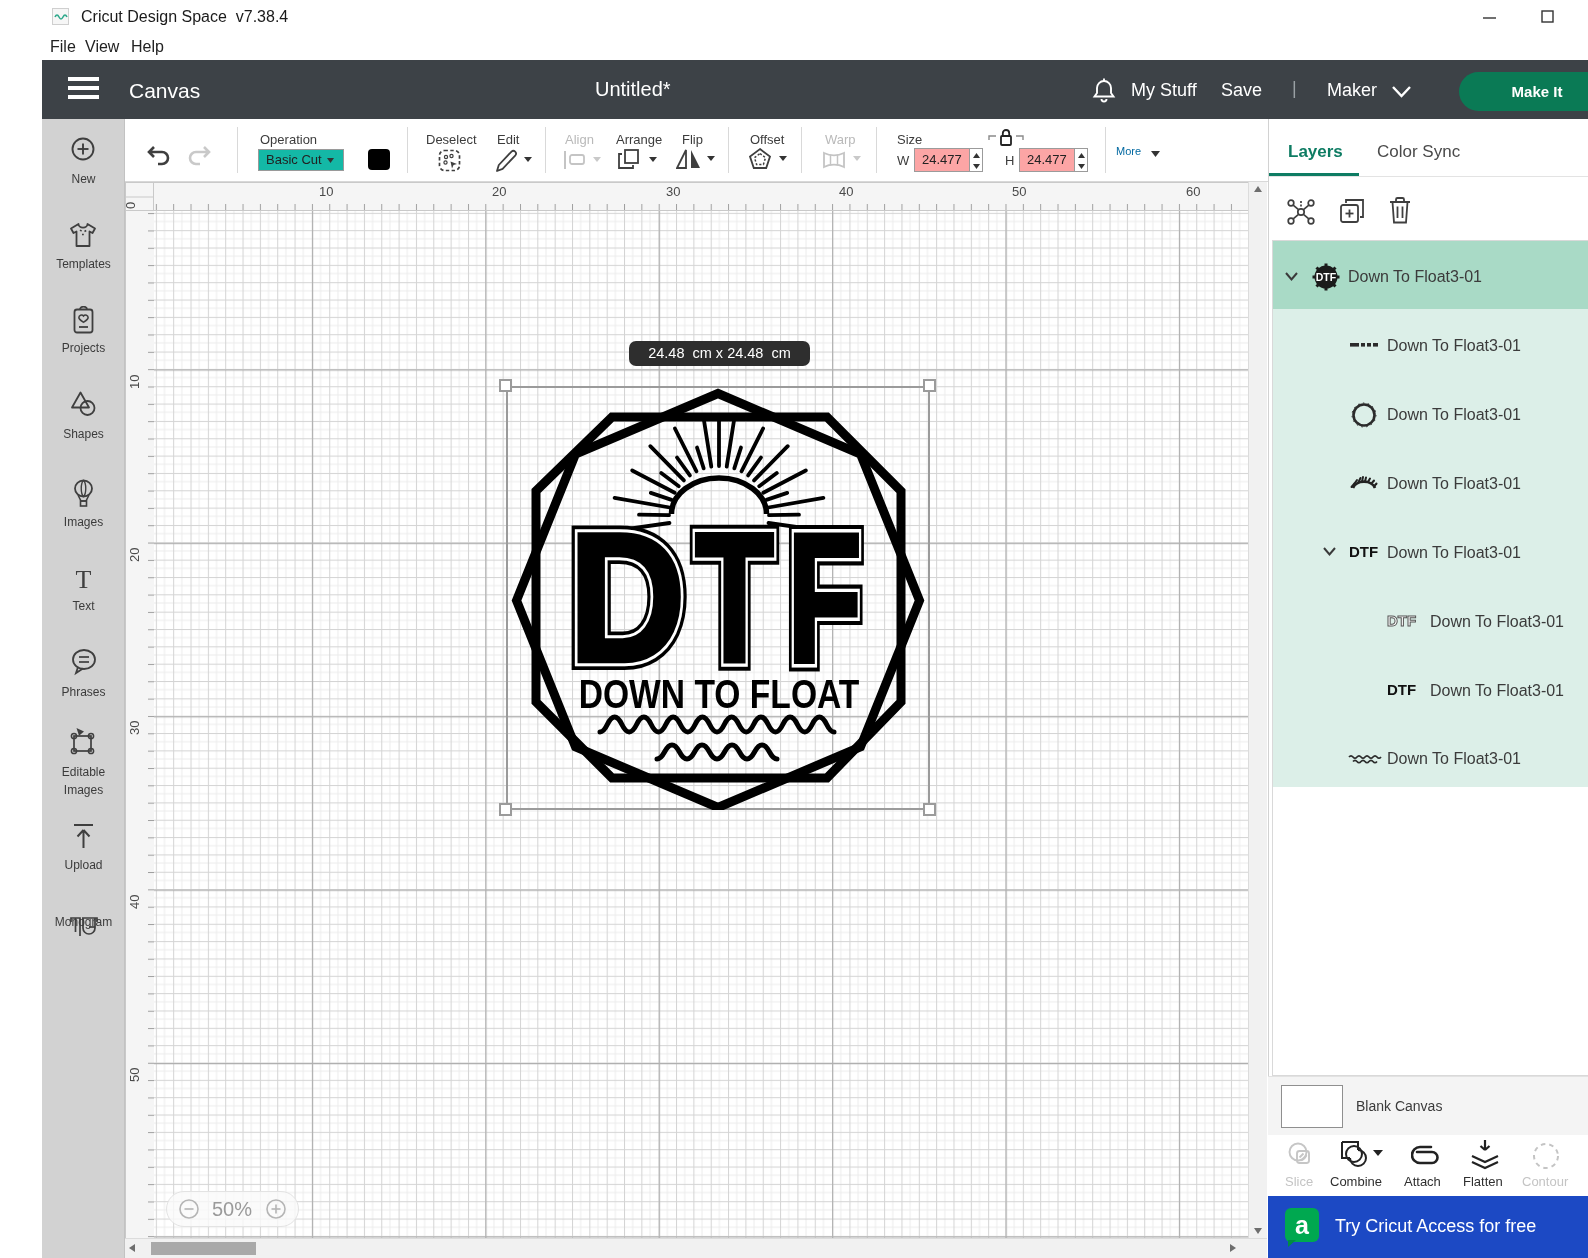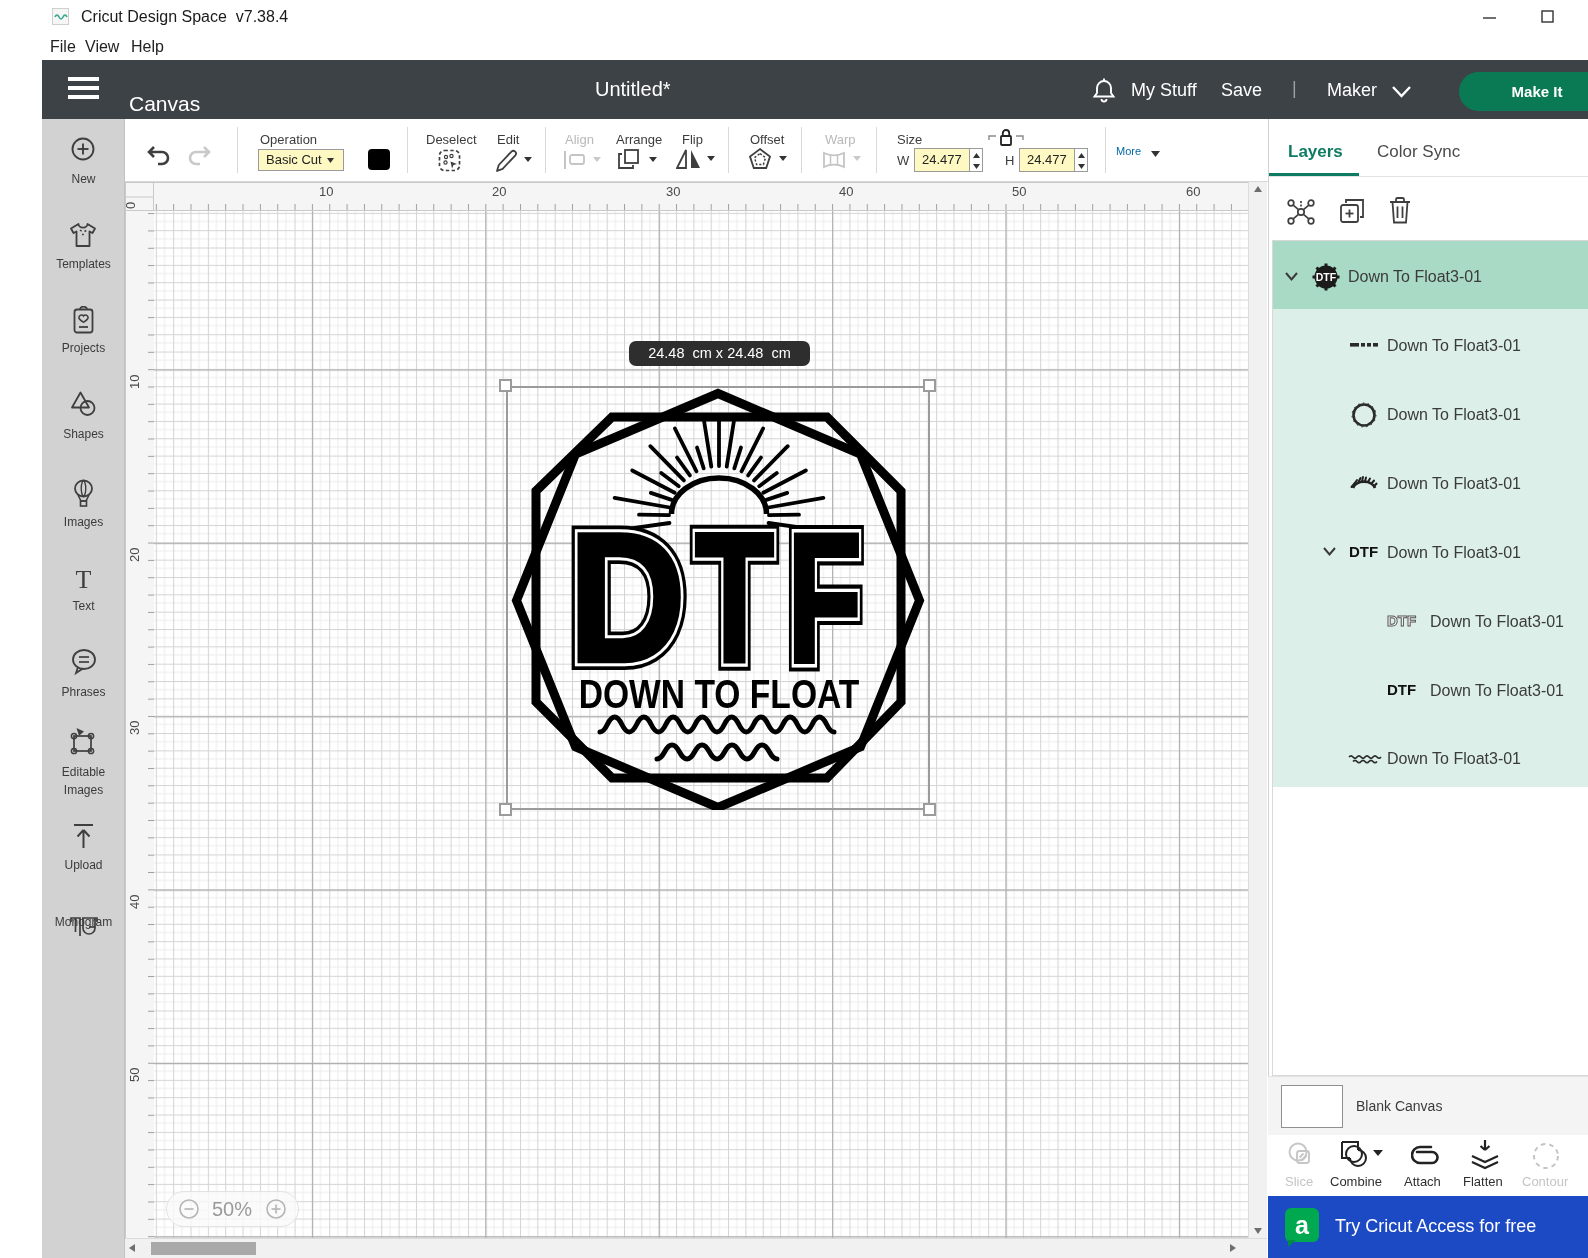--- a/index.html
+++ b/index.html
@@ -12,36 +12,36 @@
 #titlebar { left:0; top:0; width:1588px; height:34px; background:#fff; }
 #appicon { left:10px; top:8px; width:17px; height:17px; border:1px solid #cfcfcf; background:#f6f6f6; }
 #apptitle { left:39px; top:8px; font-size:16px; color:#1a1a1a; }
 
 #menubar { left:0; top:34px; width:1588px; height:26px; background:#fff; }
 .menuitem { top:38px; font-size:16px; color:#222; }
 
 
 #header { left:0; top:60px; width:1588px; height:59px; background:#3d4247; color:#fff; }
 #hamburger div { width:31px; height:4px; background:#fff; margin-bottom:5px; }
-#h-canvas { left:87px; top:92px; font-size:21px; color:#fff; }
+#h-canvas { left:87px; top:79px; font-size:21px; color:#fff; }
 #h-untitled { left:553px; top:78px; font-size:20px; color:#fff; }
 #h-mystuff { left:1089px; top:80px; font-size:18px; color:#fff; }
 #h-save { left:1179px; top:80px; font-size:18px; color:#fff; }
 #h-pipe { left:1250px; top:78px; font-size:18px; color:#9aa0a4; }
 #h-maker { left:1285px; top:80px; font-size:18px; color:#fff; }
 #makeit { left:1417px; top:72px; width:156px; height:39px; background:#0a7a55; border-radius:20px;
   color:#fff; font-size:15px; font-weight:bold; text-align:center; line-height:39px; }
 
 
 #toolbar { left:83px; top:119px; width:1143px; height:63px; background:#fff; border-bottom:1px solid #d8d8d8;}
 .tb-label { position:absolute; top:14px; font-size:13px; color:#3c3c3c; }
 .tb-label.dis { color:#b9b9b9; }
 .tb-sep { position:absolute; top:8px; width:1px; height:46px; background:#d9d9d9; }
 .numbox { position:absolute; top:148px; width:56px; height:24px; border:1px solid #9b9b9b; font-size:13px; color:#222;
-  line-height:22px; padding-left:7px; background:#fef9c3;}
+  line-height:22px; padding-left:7px; background:#fca5a5;}
 .stepper { position:absolute; top:148px; width:13px; height:24px; border:1px solid #9b9b9b; border-left:none; background:#fff; }
 
 
 #sidebar { left:0; top:119px; width:83px; height:1139px; background:#d2d2d2; border-right:1px solid #c2c2c2; }
 .nav-label { position:absolute; width:83px; text-align:center; font-size:12px; color:#3b3b3b; }
 
 
 #rulcorner { left:83px; top:182px; width:29px; height:29px; background:#f5f5f5; border:1px solid #c9c9c9; }
 #hruler { left:112px; top:182px; width:1094px; height:29px; background:#f5f5f5; border-top:1px solid #c9c9c9; border-bottom:1px solid #c9c9c9;}
 #vruler { left:83px; top:211px; width:29px; height:1027px; background:#f5f5f5; border-left:1px solid #c9c9c9;}
@@ -120,21 +120,21 @@
 
   <div id="toolbar" class="abs"></div>
   <svg class="abs" style="left:104px; top:143px;" width="75" height="24" viewBox="0 0 75 24">
     <path d="M8,4 L3,9 L8,14 M3,9 L16,9 a6,6 0 0 1 6,6 a6,6 0 0 1 -6,6 l-4,0" fill="none" stroke="#3f3f3f" stroke-width="2.6"></path>
     <g transform="translate(66,0) scale(-1,1)">
       <path d="M8,4 L3,9 L8,14 M3,9 L16,9 a6,6 0 0 1 6,6 a6,6 0 0 1 -6,6 l-4,0" fill="none" stroke="#c9c9c9" stroke-width="2.6"></path>
     </g>
   </svg>
   <div class="tb-sep abs" style="left:195px; top:127px;"></div>
   <div class="tb-label abs" style="left:218px; top:132px;">Operation</div>
-  <div class="abs" style="left:216px; top:149px; width:86px; height:22px; border:1px solid #9a9a9a; background:#fef9c3; font-size:13px; color:#222; line-height:20px; padding-left:7px;">Basic Cut
+  <div class="abs" style="left:216px; top:149px; width:86px; height:22px; border:1px solid #9a9a9a; background:#14b8a6; font-size:13px; color:#222; line-height:20px; padding-left:7px;">Basic Cut
     <svg style="position:absolute; right:8px; top:7px;" width="8" height="7">
         <path d="M0,1 L7,1 L3.5,6 Z" fill="#333"></path>
       </svg>
   </div>
   <div class="abs" style="left:326px; top:149px; width:22px; height:21px; background:#000; border-radius:4px;"></div>
   <div class="tb-sep abs" style="left:365px; top:127px;"></div>
   <div class="tb-label abs" style="left:384px; top:132px;">Deselect</div>
   <svg class="abs" style="left:396px; top:149px;" width="23" height="23" viewBox="0 0 23 23">
     <rect x="1.5" y="1.5" width="20" height="20" rx="5" fill="none" stroke="#3f3f3f" stroke-width="1.7" stroke-dasharray="3.4 2.4"></rect>
     <circle cx="8" cy="8" r="1.6" fill="none" stroke="#3f3f3f" stroke-width="1.2"></circle>

